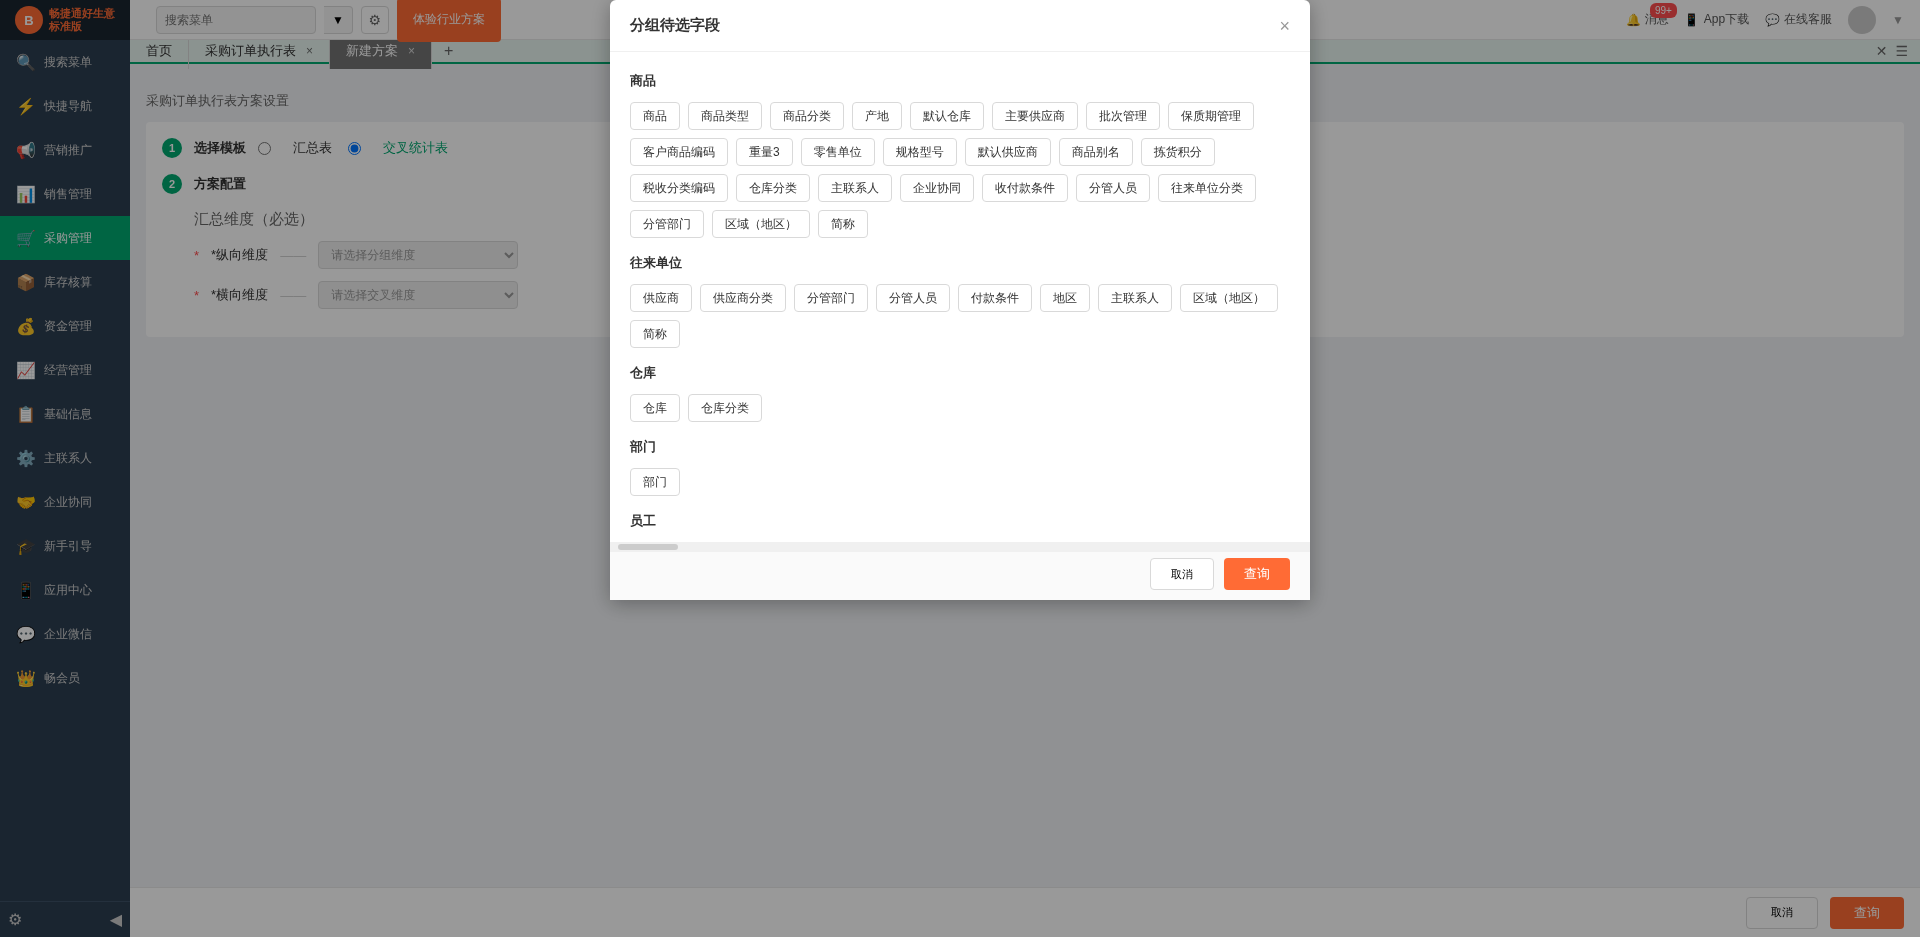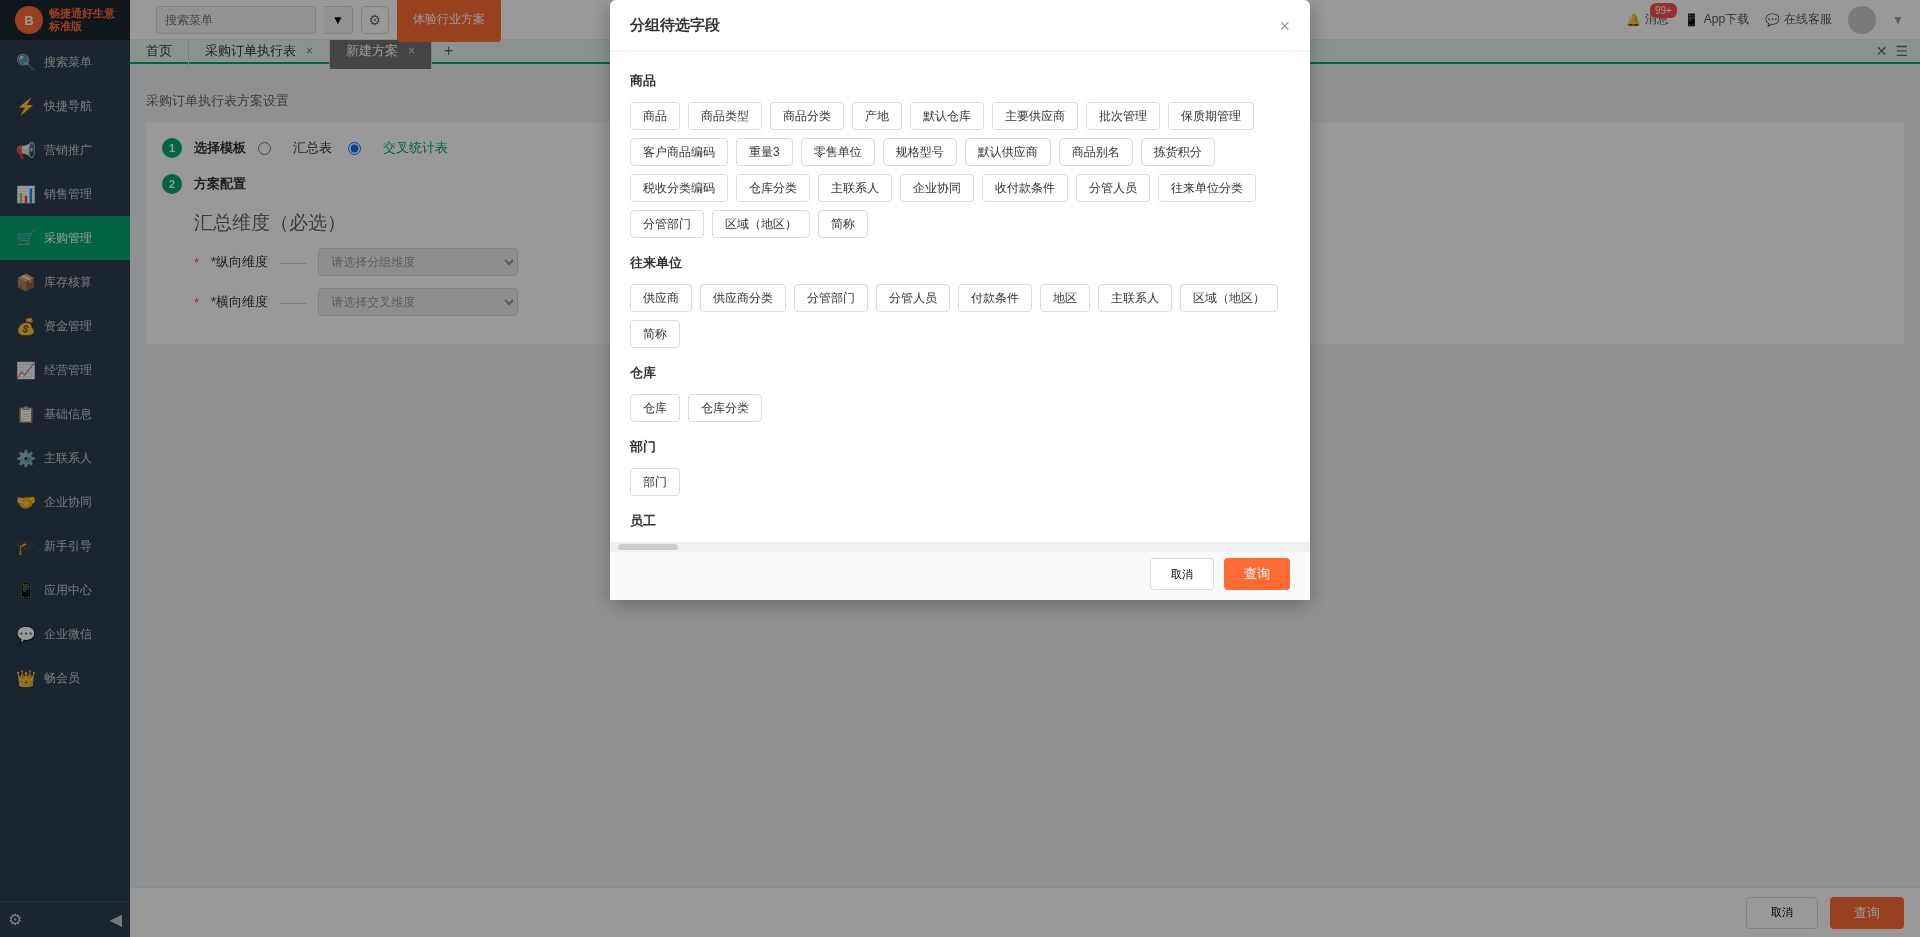--- a/index.html
+++ b/index.html
@@ -364,21 +364,21 @@
           <input type="radio" name="template" checked="" style="">
           <span style="color:#00a870;">交叉统计表</span>
         </label>
       </div>
     </div>
     <div class="step-row">
       <div class="step-badge">2</div>
       <span class="step-label">方案配置</span>
     </div>
     <div style="padding-left: 32px;">
-      <div style="margin-bottom:12px; font-size:19px; color:#666;">汇总维度（必选）</div>
+      <div style="margin-bottom:12px; font-size:15px; color:#666;">汇总维度（必选）</div>
       <div style="display:flex; align-items:center; gap:12px; margin-bottom:12px;">
         <span style="color:#ff4d4f;">*</span>
         <span>*纵向维度</span>
         <span style="color:#ccc;">——</span>
         <select style="width:200px; height:28px; border:1px solid #d9d9d9; border-radius:4px; padding:0 8px; font-size:12px; color:#999;">
           <option>请选择分组维度</option>
         </select>
       </div>
       <div style="display:flex; align-items:center; gap:12px; margin-bottom:12px;">
         <span style="color:#ff4d4f;">*</span>

